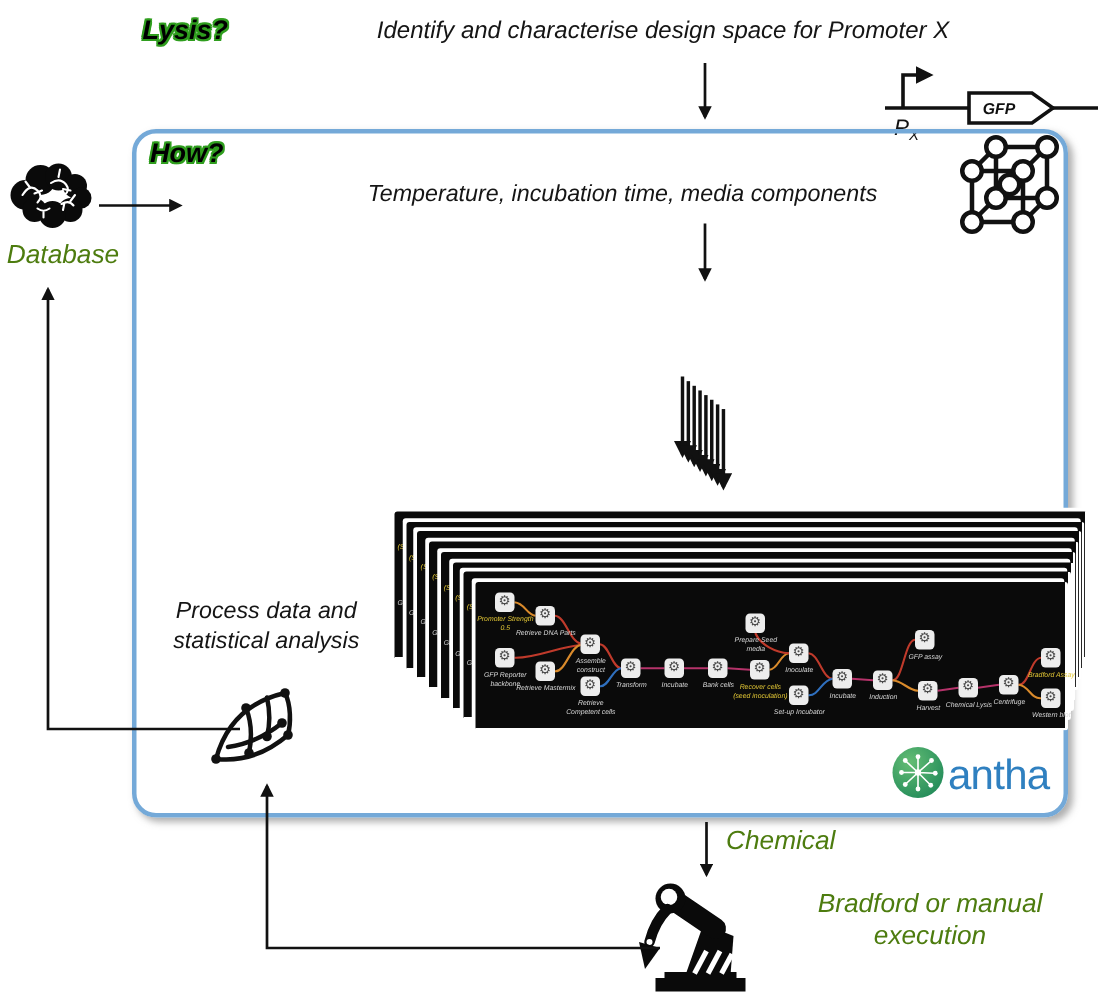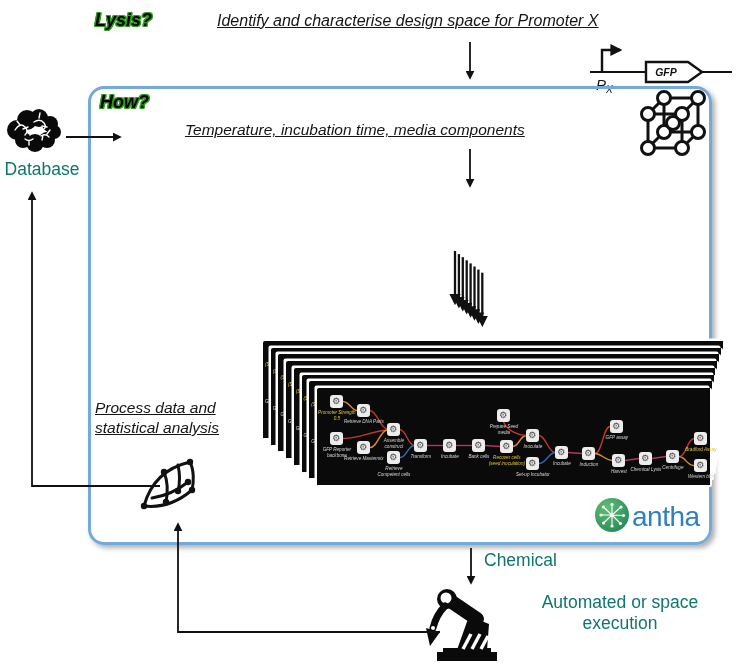--- a/index.html
+++ b/index.html
@@ -3,22 +3,22 @@
 <meta charset="utf-8">
 <style>
   html,body{margin:0;padding:0;background:#fff;}
   .canvas{position:relative;width:736px;height:666px;background:#ffffff;
           font-family:"Liberation Sans",sans-serif;overflow:hidden;}
   .abs{position:absolute;}
   
   .q-label{position:absolute;font-weight:700;font-style:italic;font-size:18px;color:#000;
     text-shadow:-1.2px -1.2px 0 #2f9e1e,1.2px -1.2px 0 #2f9e1e,-1.2px 1.2px 0 #2f9e1e,
       1.2px 1.2px 0 #2f9e1e,0 -1.2px 0 #2f9e1e,0 1.2px 0 #2f9e1e,-1.2px 0 0 #2f9e1e,1.2px 0 0 #2f9e1e;}
-  .stmt{position:absolute;font-style:italic;color:#151515;font-size:15.5px;line-height:20px;text-align:left;text-decoration:underline;}
-  .blue-lbl{position:absolute;color:#0f766e;font-size:17.5px;line-height:21px;}
+  .stmt{position:absolute;font-style:italic;color:#151515;font-size:15.5px;line-height:20px;text-align:center;}
+  .blue-lbl{position:absolute;color:#4d7c0f;font-style:italic;font-size:17.5px;line-height:21px;}
   
   .how-box{position:absolute;left:88px;top:86px;width:618px;height:453px;border:3px solid #74a9d8;
            border-radius:16px;box-shadow:3px 3px 5px rgba(110,110,110,.55);background:transparent;}
   
   .panel{position:absolute;background:#0a0a0a;border-radius:2px;
          box-shadow:-2.5px -2.5px 0 0 #ffffff;border-right:2px solid #fff;border-bottom:2px solid #fff;}
   .wf-node{position:absolute;width:13px;height:13px;background:#ededed;border-radius:3px;
            display:flex;align-items:center;justify-content:center;
            font-size:9px;line-height:13px;color:#4a4a4a;font-family:"DejaVu Sans",sans-serif;}
   .wf-mini{position:absolute;width:11px;height:11px;background:#ededed;border-radius:2.5px;
@@ -256,21 +256,21 @@
         <circle cx="9.5" cy="26" r="1.6" stroke="none"></circle>
       <circle cx="7" cy="18" r="1.6" stroke="none"></circle>
         <circle cx="9.5" cy="10" r="1.6" stroke="none"></circle>
       <path d="M18,18 L18,8 M18,18 L26.5,10.5 M18,18 L29,18.5 M18,18 L26,26 M18,18 L18,28.5 M18,18 L10,25.5 M18,18 L7.5,18 M18,18 L10,10.5" fill="none"></path>
     </g>
   </svg>
   <div class="logo-text" style="left:632px;top:501px;">antha</div>
 
   <div class="blue-lbl" style="left:484px;top:550px;">Chemical</div>
   <div class="blue-lbl" style="left:515px;top:592px;width:210px;text-align:center;">
-    <span>Automated or space</span><br>
+    <span>Bradford or manual</span><br>
     <span>execution</span>
   </div>
 
   <svg class="abs" style="left:413px;top:586px;" width="100" height="78" viewBox="0 0 100 78">
     <rect x="24" y="66" width="60" height="9" fill="#0a0a0a"></rect>
     <rect x="30" y="62" width="48" height="4" fill="#0a0a0a"></rect>
     <path d="M44,64 L56,30 L76,38 L74,64 Z" fill="#0a0a0a"></path>
     <g stroke="#fff" stroke-width="3.4">
       <path d="M50,63 L58,48"></path>
         <path d="M59,63 L67,48"></path>

